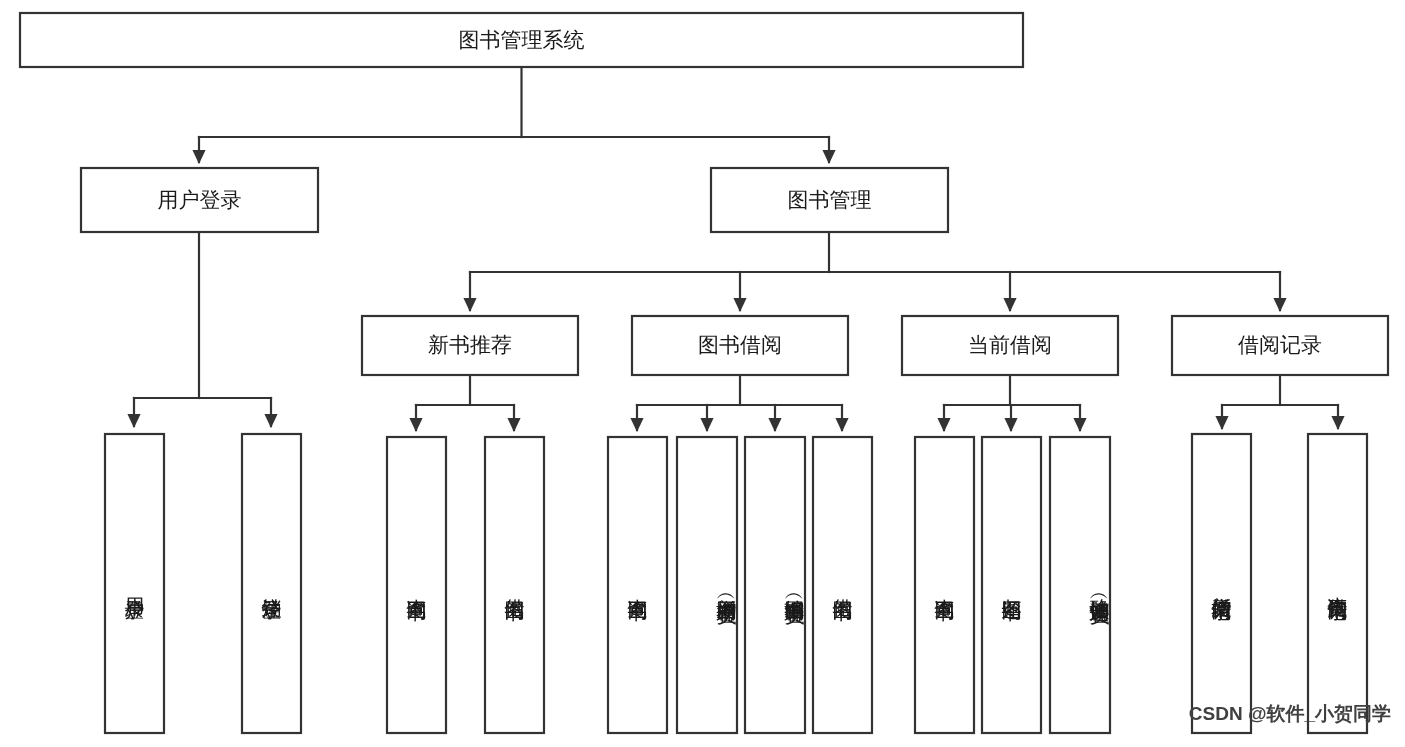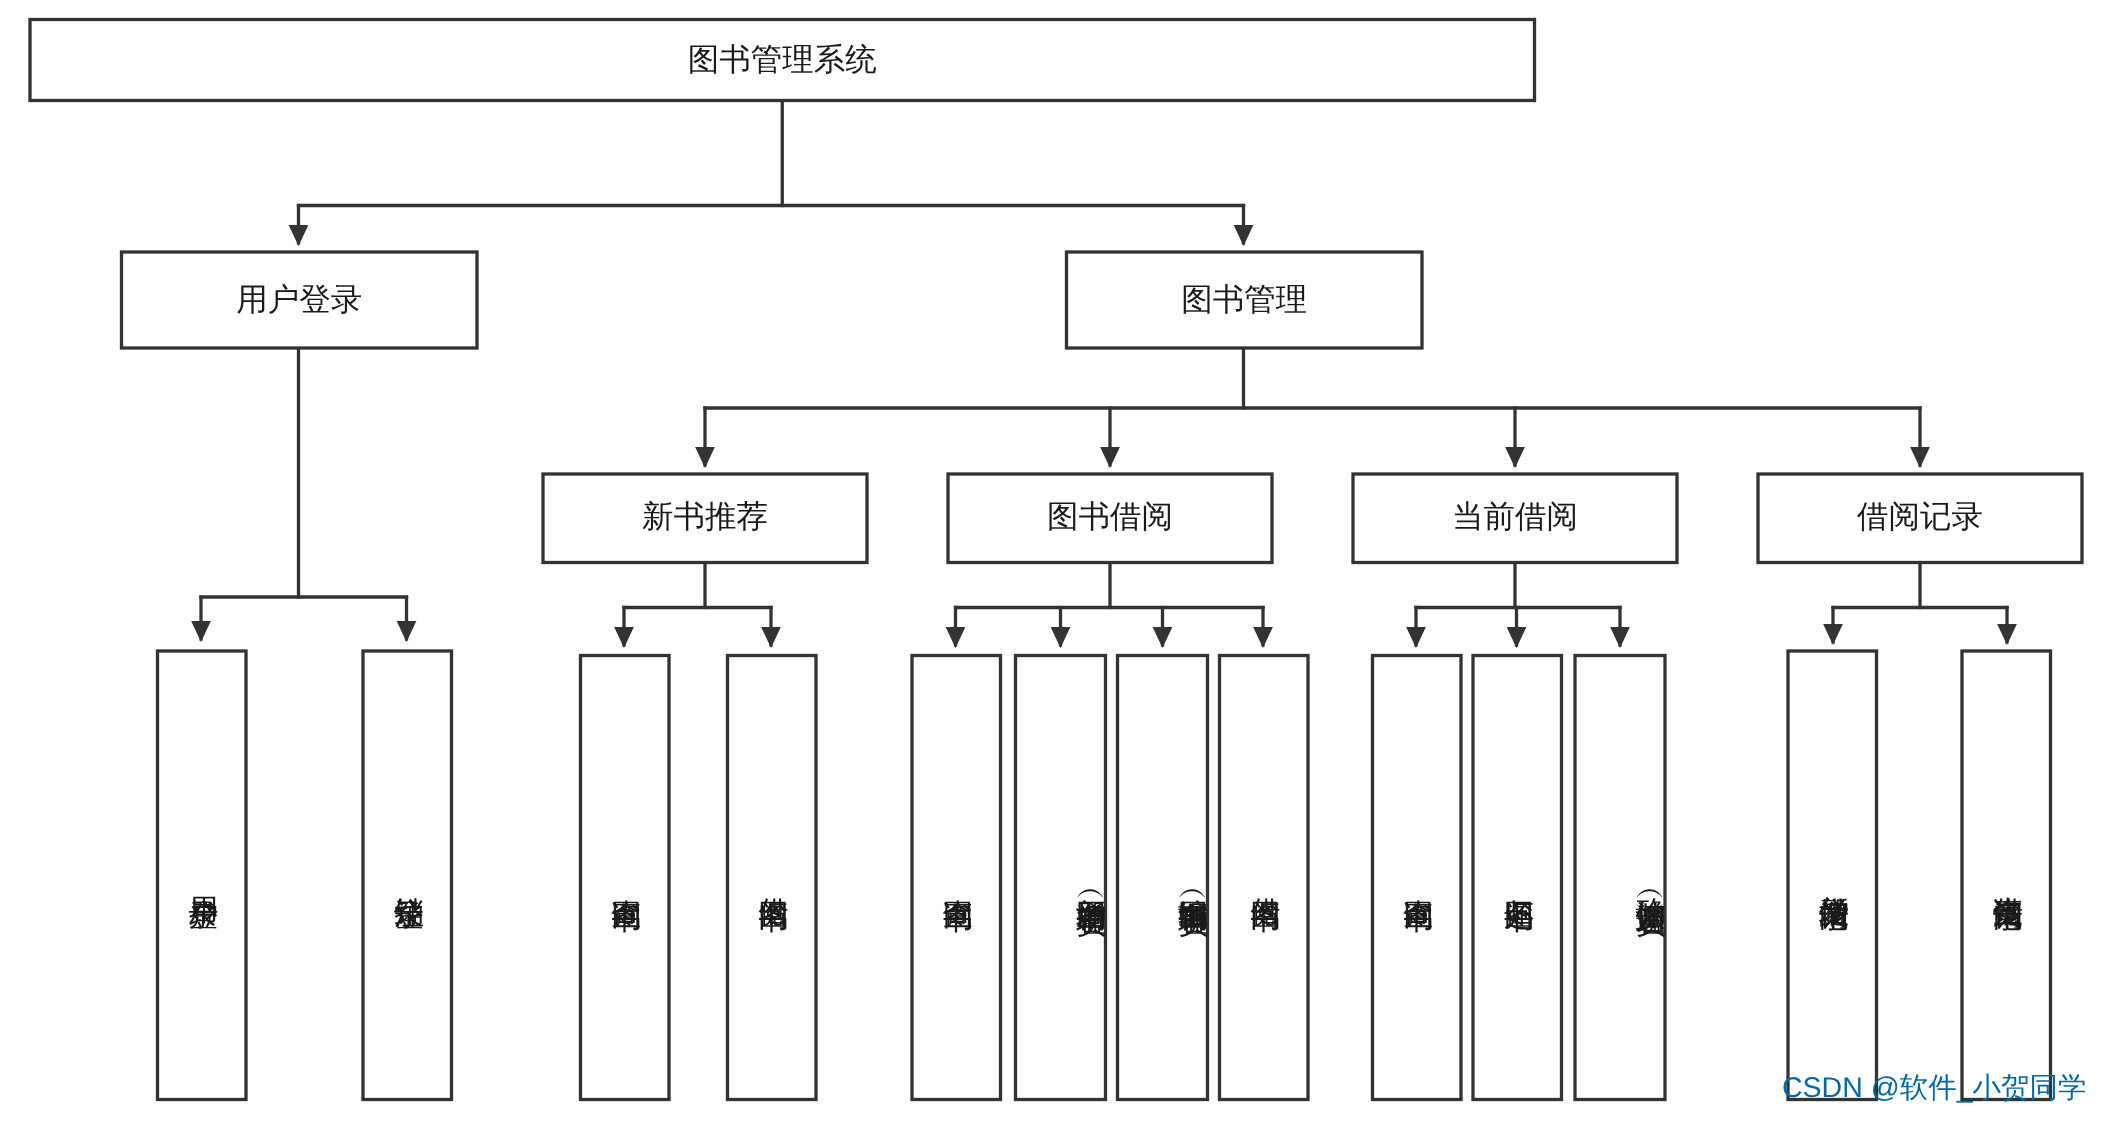--- a/index.html
+++ b/index.html
@@ -59,26 +59,27 @@
     justify-content: center;
     white-space: nowrap;
     pointer-events: none;
   }
   .vlabel.centered {
     align-items: center;
   }
   .watermark {
     position: absolute;
     right: 14px;
-    bottom: 9px;
+    bottom: 20px;
     font-family: "Liberation Sans", "DejaVu Sans", sans-serif;
     font-size: 19px;
-    color: #0369a1;
+    color: #404040;
     white-space: nowrap;
     pointer-events: none;
+    font-weight: bold;
   }
 </style>
 </head>
 <body>
 
 <div id="diagram-root">
 
   <svg id="flow" viewBox="0 0 1405 747">
     <defs>
       <marker id="arrow" viewBox="0 0 12 12" refX="9.5" refY="6" markerWidth="7" markerHeight="7" orient="auto-start-reverse">

